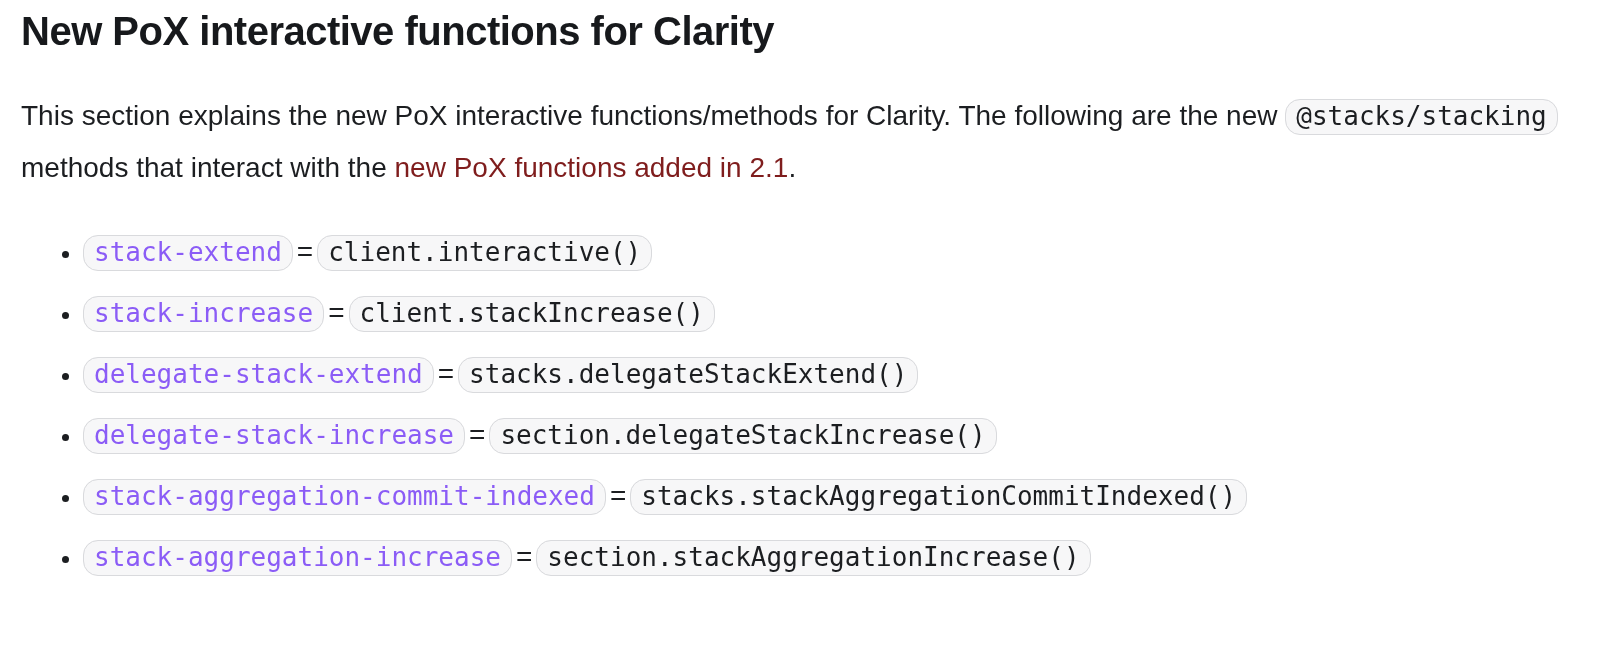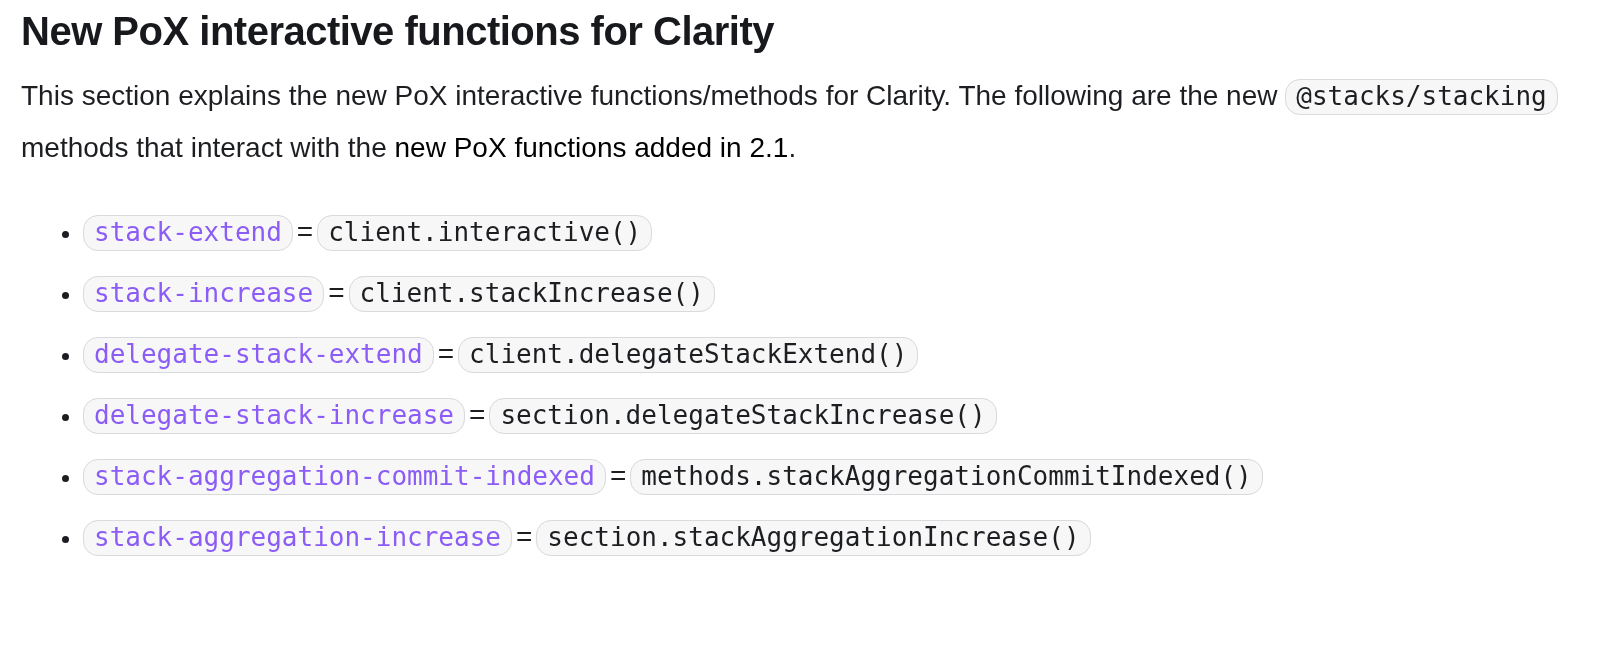--- a/index.html
+++ b/index.html
@@ -14,41 +14,41 @@
   .page {
     padding: 6px 24px 0 21px;
     width: 1608px;
   }
   h1.title {
     font-size: 40px;
     line-height: 1.25;
     font-weight: 700;
     color: #17191c;
     letter-spacing: -0.5px;
-    margin-bottom: 14px;
+    margin-bottom: 34px;
   }
   p.intro {
     font-size: 28px;
     line-height: 1.86;
     max-width: 1566px;
     color: #1c1e21;
   }
   code.chip {
     font-family: "DejaVu Sans Mono", "Liberation Mono", monospace;
     font-size: 26px;
     background: #f7f7f8;
     border: 1.5px solid #d9dadd;
     border-radius: 15px;
     padding: 1px 10px 3px 10px;
     color: #1c1e21;
     white-space: nowrap;
     text-align: right;
   }
   a.doc-link {
-    color: #000000;
+    color: #7f1d1d;
     text-decoration: none;
     cursor: pointer;
   }
   a.code-link { text-decoration: none; cursor: pointer; }
   a.code-link code.chip { color: #8b5cf6; }
   ul.fn-list {
     margin-top: 36px;
     padding-left: 62px;
     list-style: disc;
   }
@@ -76,26 +76,26 @@
   </p>
 
   <ul class="fn-list">
     <li>
       <a class="code-link" href="#"><code class="chip">stack-extend</code></a><span class="sep">=</span><code class="chip">client.interactive()</code>
     </li>
     <li>
       <a class="code-link" href="#"><code class="chip">stack-increase</code></a><span class="sep">=</span><code class="chip">client.stackIncrease()</code>
     </li>
     <li>
-      <a class="code-link" href="#"><code class="chip">delegate-stack-extend</code></a><span class="sep">=</span><code class="chip">client.delegateStackExtend()</code>
+      <a class="code-link" href="#"><code class="chip">delegate-stack-extend</code></a><span class="sep">=</span><code class="chip">stacks.delegateStackExtend()</code>
     </li>
     <li>
       <a class="code-link" href="#"><code class="chip">delegate-stack-increase</code></a><span class="sep">=</span><code class="chip">section.delegateStackIncrease()</code>
     </li>
     <li>
-      <a class="code-link" href="#"><code class="chip">stack-aggregation-commit-indexed</code></a><span class="sep">=</span><code class="chip">methods.stackAggregationCommitIndexed()</code>
+      <a class="code-link" href="#"><code class="chip">stack-aggregation-commit-indexed</code></a><span class="sep">=</span><code class="chip">stacks.stackAggregationCommitIndexed()</code>
     </li>
     <li>
       <a class="code-link" href="#"><code class="chip">stack-aggregation-increase</code></a><span class="sep">=</span><code class="chip">section.stackAggregationIncrease()</code>
     </li>
   </ul>
 
 </div>
 
 </body></html>

